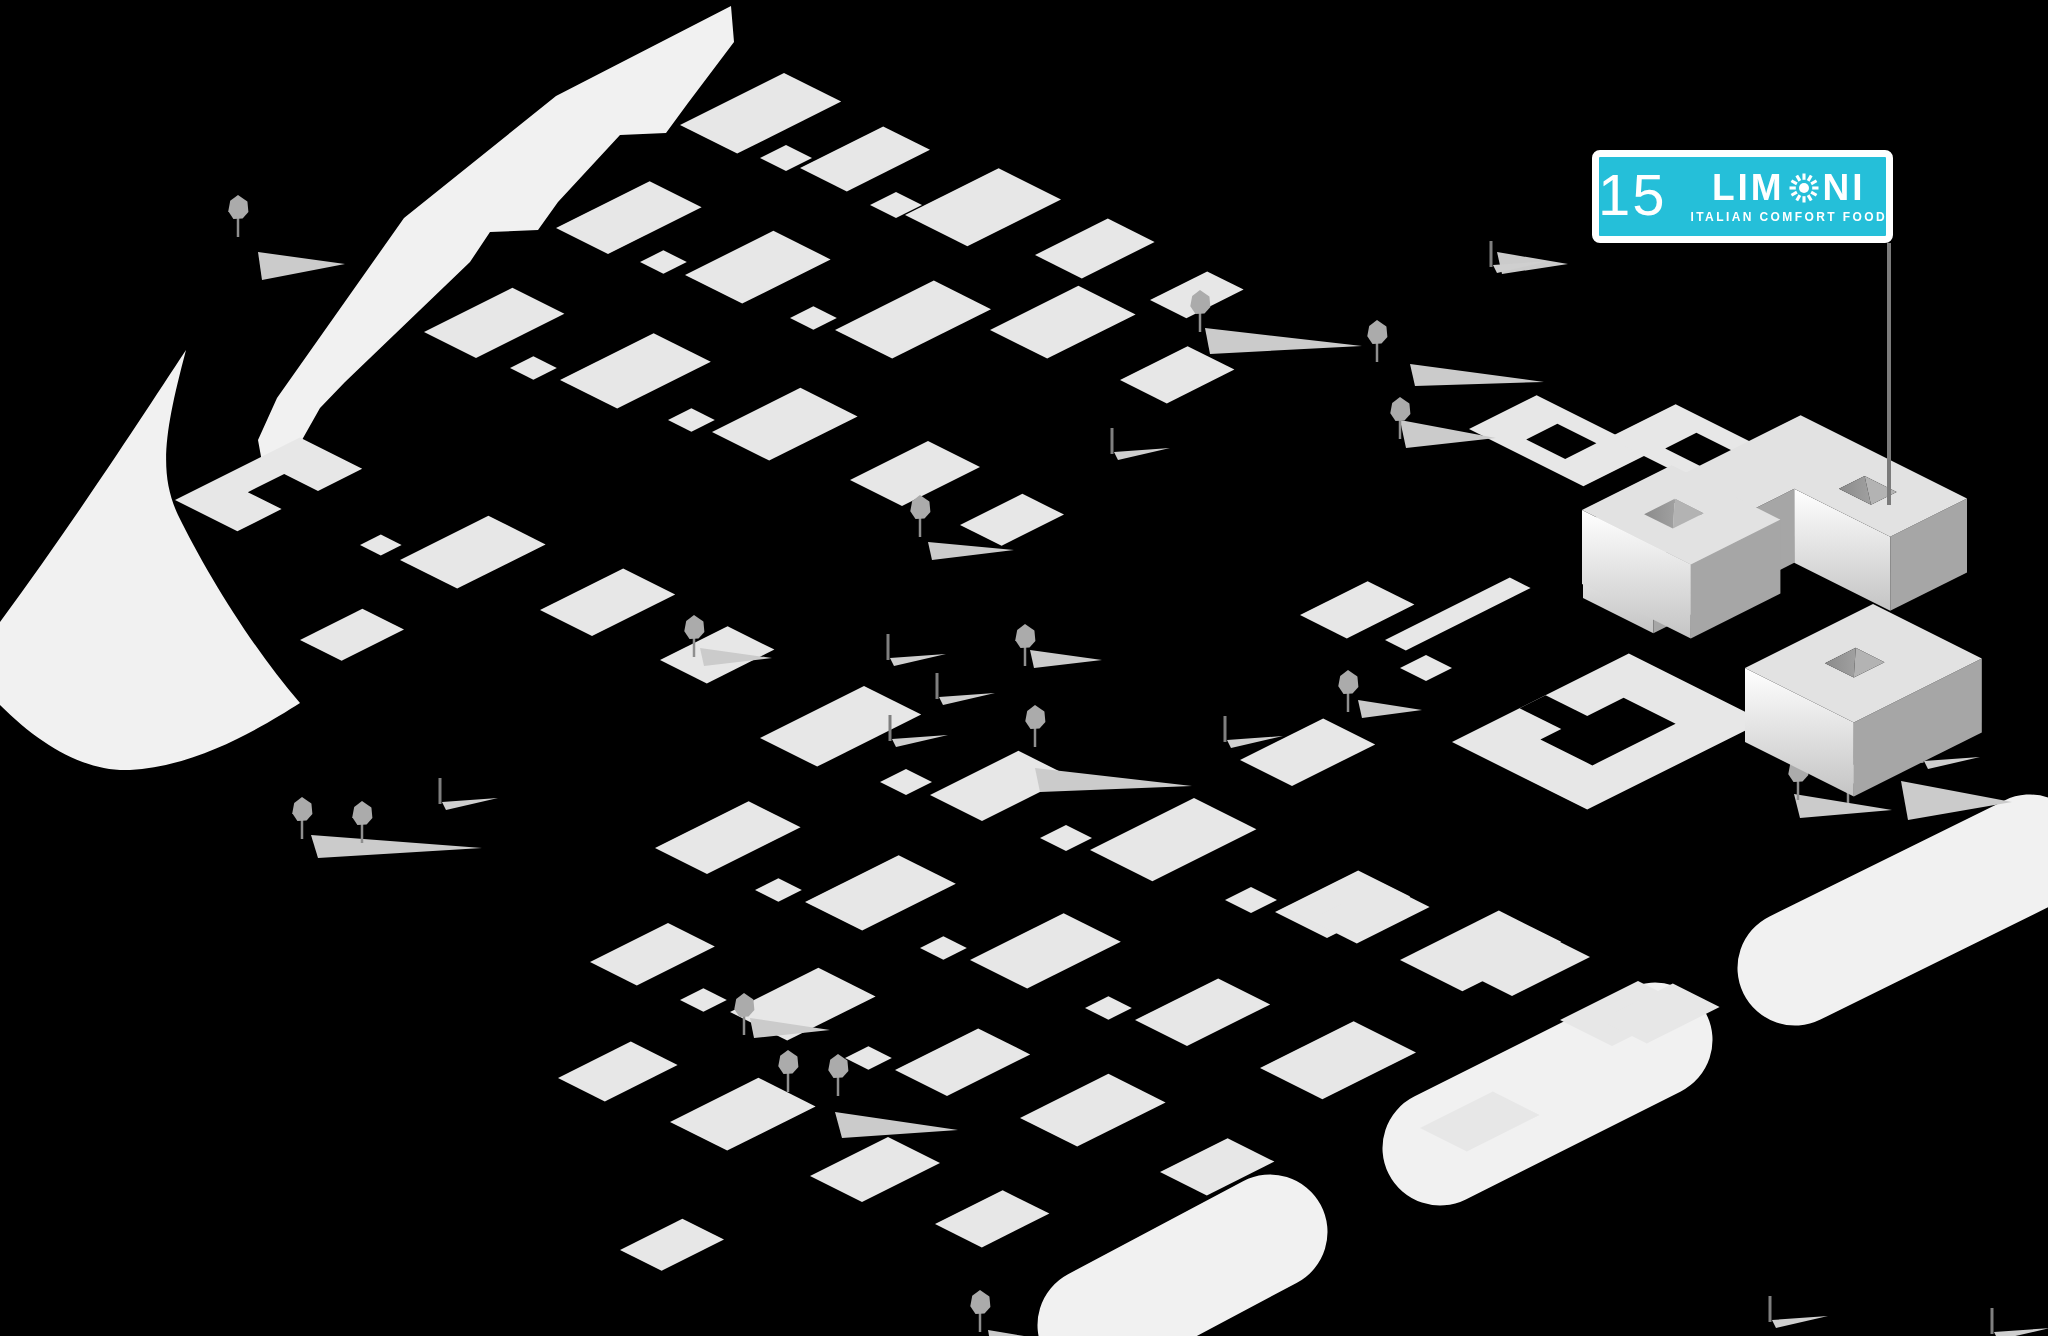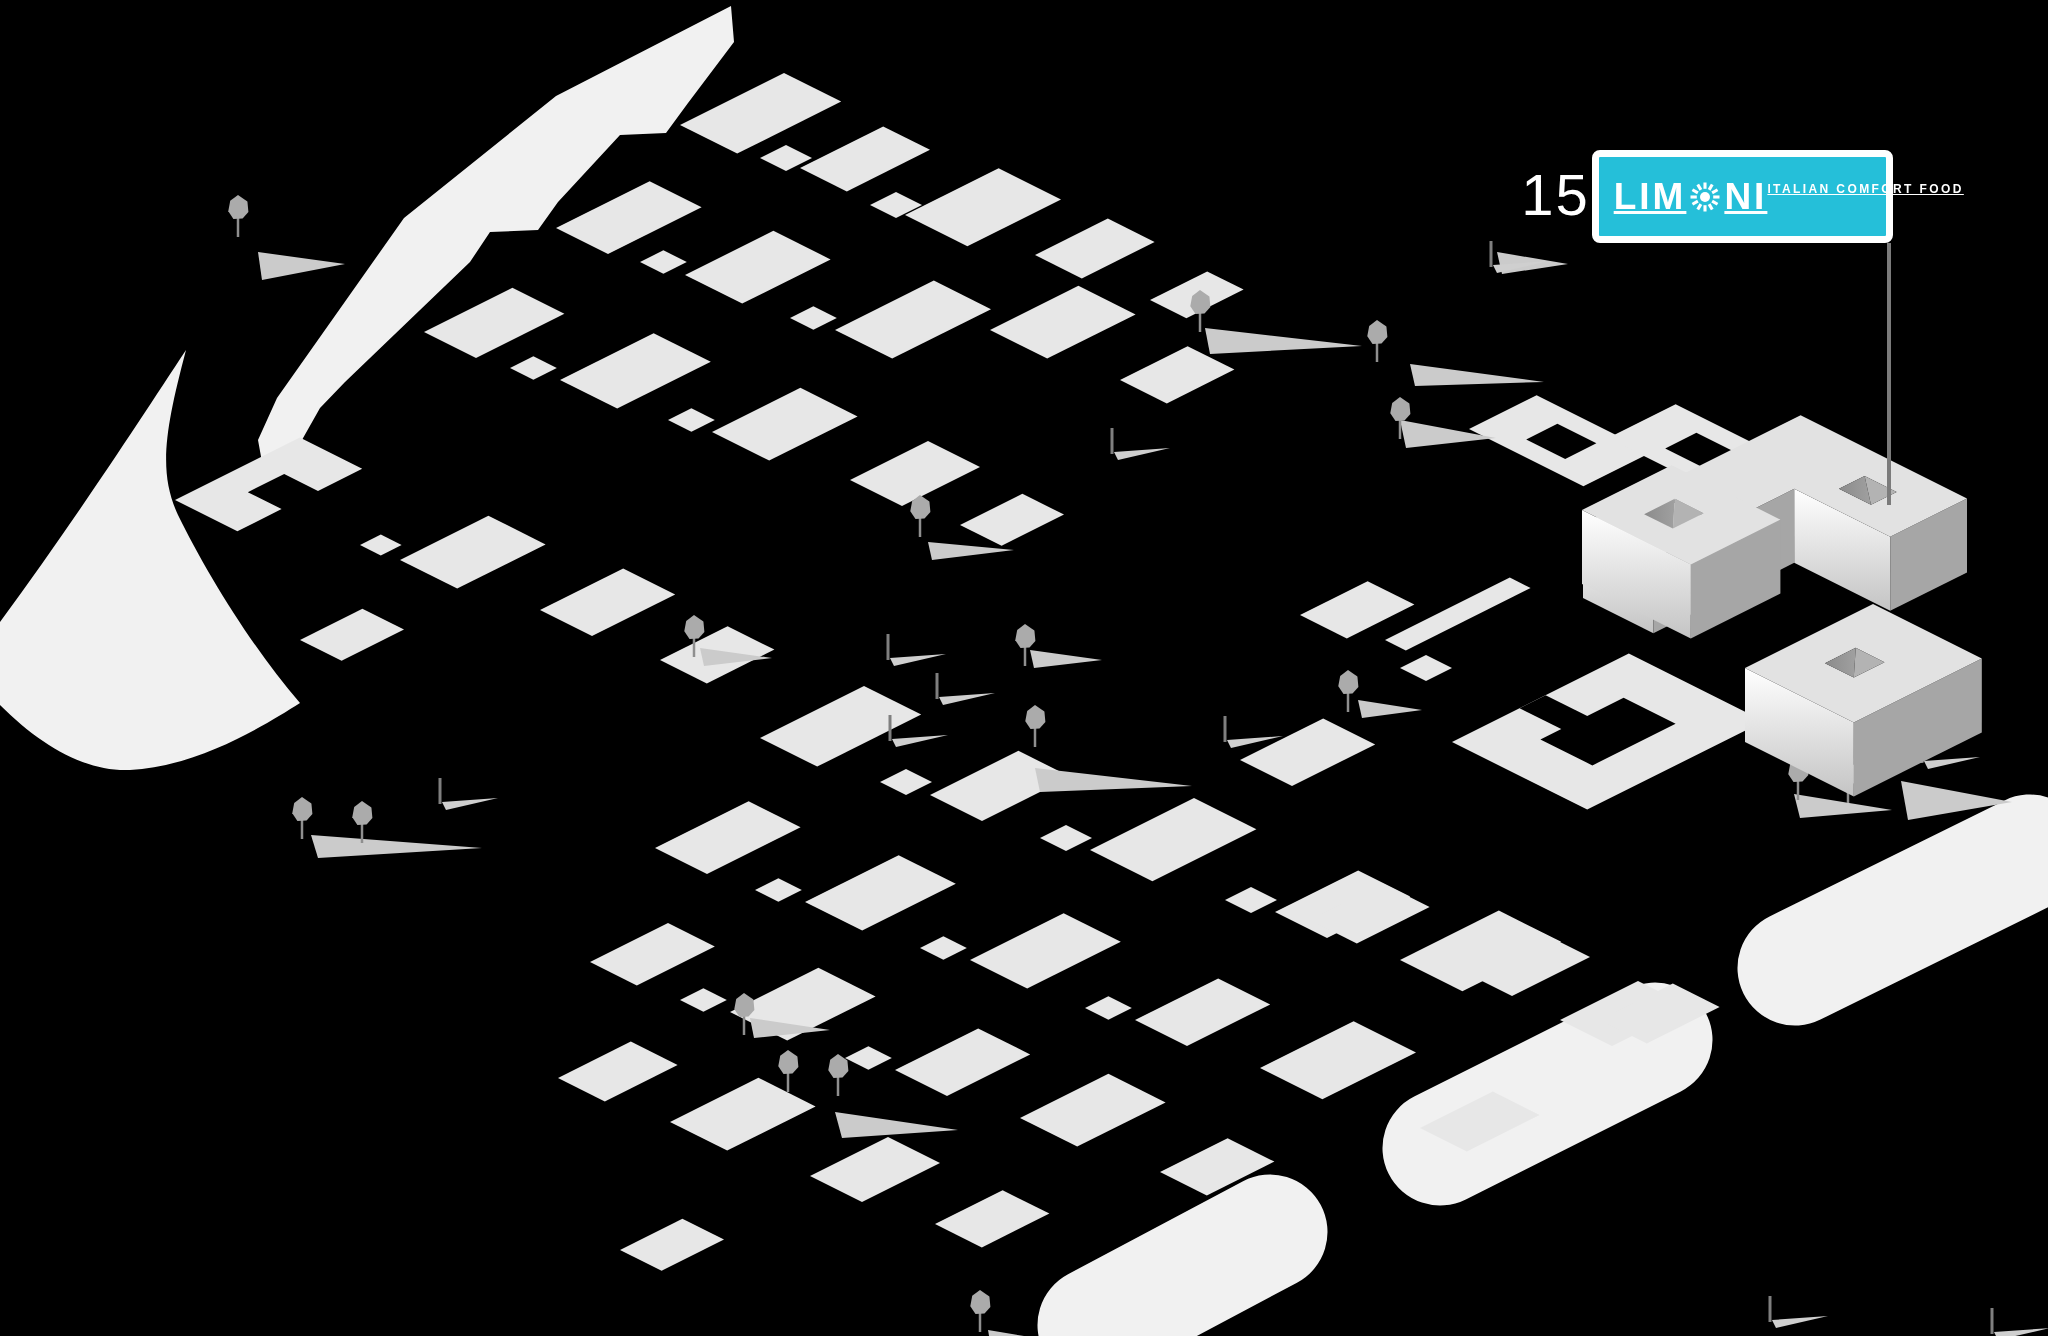--- a/index.html
+++ b/index.html
@@ -4,21 +4,21 @@
 <style>
   html,body{margin:0;padding:0;background:#000;}
   #stage{position:relative;width:2048px;height:1336px;background:#000;overflow:hidden;
          font-family:"Liberation Sans", sans-serif;}
   #map-svg{position:absolute;left:0;top:0;}
   .badge{position:absolute;left:1592px;top:150px;width:301px;height:93px;
          border:7px solid #fff;border-radius:10px;box-sizing:border-box;
          display:flex;align-items:center;justify-content:center;gap:24px;cursor:pointer;}
   .badge-number{color:#fff;font-size:58px;font-weight:400;line-height:1;letter-spacing:2px;
                 transform:translateY(-2px);}
-  .badge-col{display:flex;flex-direction:row;align-items:flex-start;text-decoration:underline;}
+  .badge-col{display:flex;flex-direction:column;align-items:center;}
   .badge-brand{display:flex;align-items:center;color:#fff;font-weight:700;font-size:37px;
                letter-spacing:3px;line-height:1;}
   .badge-brand .sun{margin:0 1px;display:block;}
   .badge-tagline{color:#fff;font-weight:700;font-size:12px;letter-spacing:2.4px;margin-top:4px;
                  white-space:nowrap;}
 </style>
 </head>
 <body>
 
 <div id="stage" style="background: rgb(0, 0, 0);">

